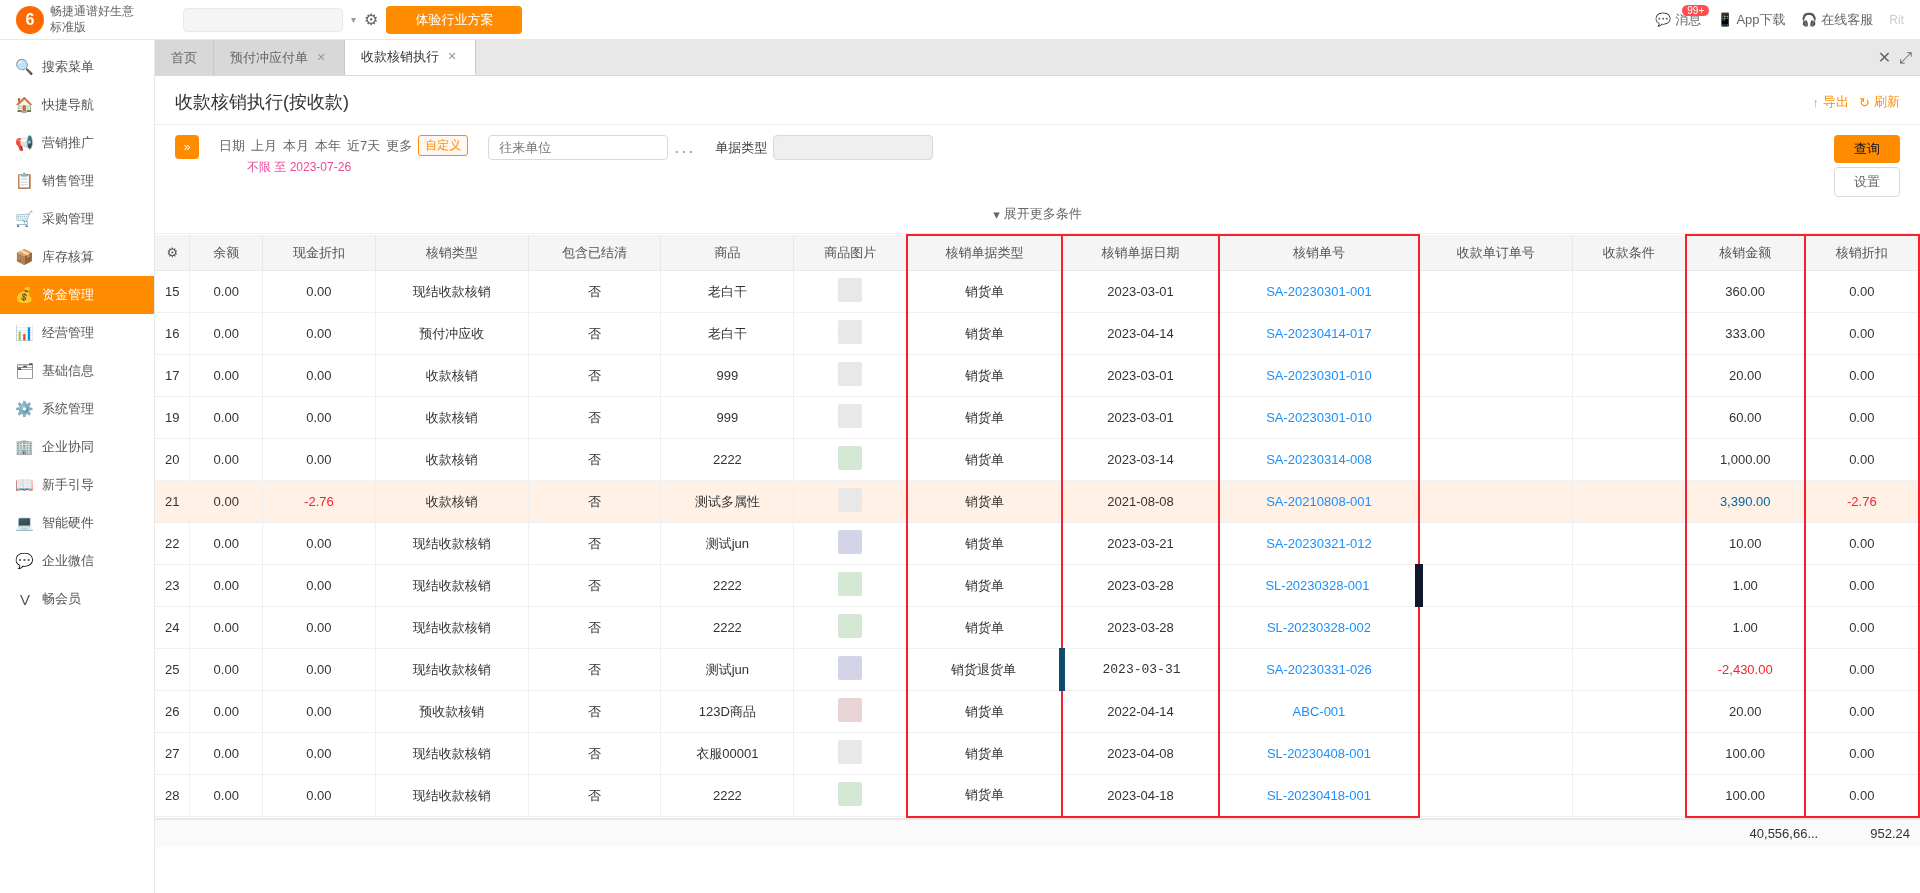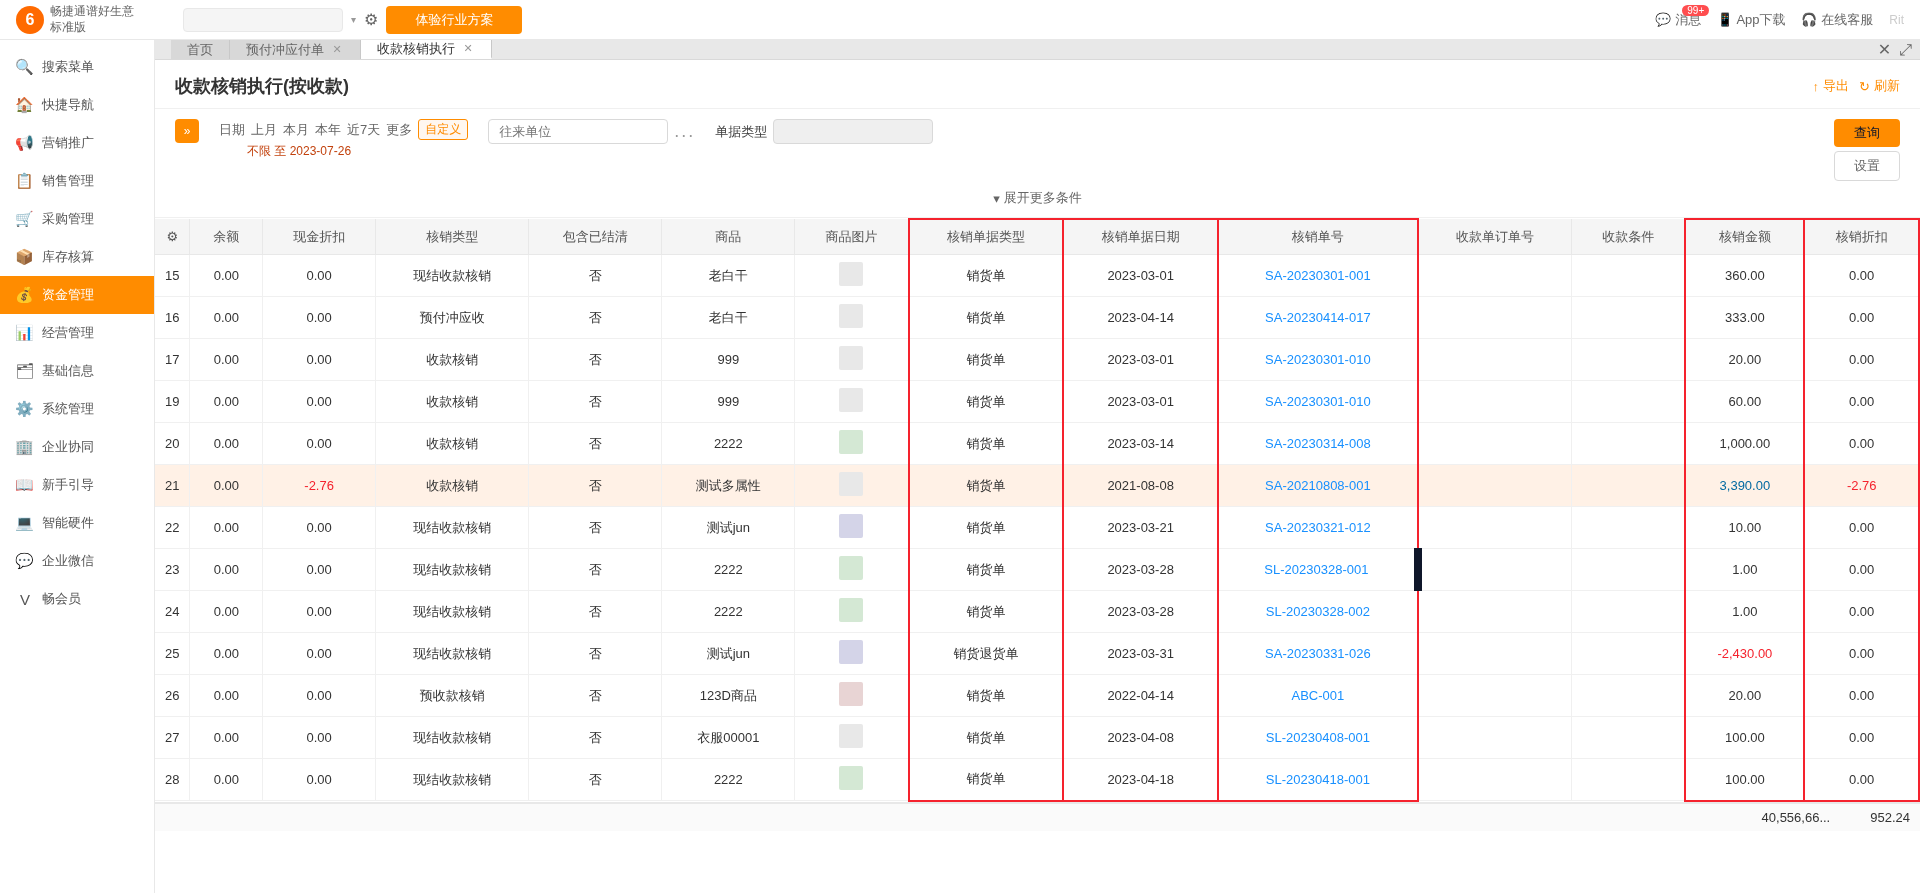--- a/index.html
+++ b/index.html
@@ -26,33 +26,33 @@
     
     .sidebar { width: 155px; background: #fff; border-right: 1px solid #e8e8e8; flex-shrink: 0; display: flex; flex-direction: column; padding-top: 8px; }
     .sidebar-item { display: flex; align-items: center; gap: 8px; padding: 10px 16px; cursor: pointer; color: #555; font-size: 13px; }
     .sidebar-item.active { background: #ff8c00; color: white; border-radius: 0; }
     .sidebar-item .s-icon { width: 18px; height: 18px; display: flex; align-items: center; justify-content: center; font-size: 15px; flex-shrink: 0; }
 
     
     .content-area { flex: 1; display: flex; flex-direction: column; overflow: hidden; background: #f0f0f0; }
 
     
-    .tab-bar { display: flex; align-items: center; background: #e8e8e8; border-bottom: 1px solid #d9d9d9; height: 20px; padding-left: 16px; }
+    .tab-bar { display: flex; align-items: center; background: #e8e8e8; border-bottom: 1px solid #d9d9d9; height: 36px; padding-left: 0; }
     .tab { display: flex; align-items: center; gap: 6px; padding: 0 16px; height: 100%; cursor: pointer; font-size: 13px; color: #666; background: #d8d8d8; border-right: 1px solid #c8c8c8; }
     .tab.active { background: #fff; color: #333; border-bottom: 2px solid #fff; }
     .tab-close { font-size: 11px; color: #999; cursor: pointer; width: 14px; height: 14px; display: flex; align-items: center; justify-content: center; border-radius: 50%; }
     .tab-bar-right { margin-left: auto; display: flex; align-items: center; padding-right: 8px; gap: 8px; }
     .tab-bar-icon { color: #666; font-size: 16px; cursor: pointer; }
 
     
     .page-content { flex: 1; background: #fff; margin: 0; overflow: hidden; display: flex; flex-direction: column; }
 
     
     .page-header { padding: 14px 20px 10px; display: flex; align-items: center; justify-content: space-between; border-bottom: 1px solid #f0f0f0; }
-    .page-title { font-size: 18px; font-weight: bold; color: #333; }
+    .page-title { font-size: 18px; font-weight: normal; color: #333; }
     .page-actions { display: flex; gap: 10px; }
     .action-btn { display: flex; align-items: center; gap: 4px; color: #ff8c00; font-size: 13px; cursor: pointer; }
     .filter-input { border: 1px solid #d9d9d9; border-radius: 4px; padding: 4px 10px; width: 180px; font-size: 13px; color: #999; }
     .filter-select { border: 1px solid #d9d9d9; border-radius: 4px; padding: 4px 10px; width: 160px; font-size: 13px; color: #999; appearance: none; }
     .query-btn { background: #ff8c00; color: #0f172a; border: none; border-radius: 4px; padding: 5px 20px; font-size: 13px; cursor: pointer; }
     .settings-btn { background: #fff; color: #666; border: 1px solid #d9d9d9; border-radius: 4px; padding: 5px 16px; font-size: 13px; cursor: pointer; }
     .expand-btn { color: #666; font-size: 13px; cursor: pointer; display: flex; align-items: center; gap: 4px; }
     .dots { color: #999; letter-spacing: 2px; font-size: 18px; }
 
     
@@ -223,21 +223,21 @@
           <div style="display:flex; flex-direction:column; gap:3px;">
             <div style="display:flex; align-items:center; gap:6px;">
               <span style="color:#666; font-size:13px;">日期</span>
               <span style="color:#666; cursor:pointer; font-size:13px;">上月</span>
               <span style="color:#666; cursor:pointer; font-size:13px;">本月</span>
               <span style="color:#666; cursor:pointer; font-size:13px;">本年</span>
               <span style="color:#666; cursor:pointer; font-size:13px;">近7天</span>
               <span style="color:#666; cursor:pointer; font-size:13px;">更多</span>
               <span style="background:#fff7f0; border:1px solid #ff8c00; color:#ff8c00; border-radius:3px; padding:1px 6px; font-size:12px; cursor:pointer;">自定义</span>
             </div>
-            <div style="color:#c2410c; font-size:12px; padding-left:28px;">不限 至 2023-07-26</div>
+            <div style="color:#ec4899; font-size:12px; padding-left:28px;">不限 至 2023-07-26</div>
           </div>
 
           <div style="display:flex; align-items:center; gap:6px;">
             <input class="filter-input" type="text" placeholder="往来单位" style="">
             <span class="dots">...</span>
           </div>
 
           <div style="display:flex; align-items:center; gap:6px;">
             <span style="color:#404040; font-size:13px;">单据类型</span>
             <select class="filter-select"><option></option></select>
@@ -424,21 +424,21 @@
     </tr>
               <tr>
       <td>25</td>
       <td>0.00</td>
       <td>0.00</td>
       <td>现结收款核销</td>
       <td>否</td>
       <td>测试jun</td>
       <td><div class="img-thumb color2"></div></td>
       <td style="border-left:2px solid #f5222d; border-right:2px solid #f5222d;">销货退货单</td>
-      <td style="border-left:2px solid #0c4a6e; border-right:2px solid #f5222d;">2023-03-31</td>
+      <td style="border-left:6px solid #0c4a6e; border-right:2px solid #f5222d;font-family:Liberation Mono, monospace;">2023-03-31</td>
       <td style="border-left:2px solid #f5222d; border-right:2px solid #f5222d;"><a class="link-text">SA-20230331-026</a></td>
       <td></td>
       <td></td>
       <td style="border-left:2px solid #f5222d; border-right:2px solid #f5222d; color:#f5222d;">-2,430.00</td>
       <td style="border-left:2px solid #f5222d; border-right:2px solid #f5222d; ">0.00</td>
     </tr>
               <tr>
       <td>26</td>
       <td>0.00</td>
       <td>0.00</td>
@@ -482,21 +482,21 @@
       <td style="border-left: 2px solid rgb(245, 34, 45); border-right: 2px solid rgb(245, 34, 45); border-bottom: 2px solid rgb(245, 34, 45);">2023-04-18</td>
       <td style="border-left: 2px solid rgb(245, 34, 45); border-right: 2px solid rgb(245, 34, 45); border-bottom: 2px solid rgb(245, 34, 45);"><a class="link-text">SL-20230418-001</a></td>
       <td></td>
       <td></td>
       <td style="border-left: 2px solid rgb(245, 34, 45); border-right: 2px solid rgb(245, 34, 45); border-bottom: 2px solid rgb(245, 34, 45);">100.00</td>
       <td style="border-left: 2px solid rgb(245, 34, 45); border-right: 2px solid rgb(245, 34, 45); border-bottom: 2px solid rgb(245, 34, 45);">0.00</td>
     </tr>
             </tbody>
         </table>
 
-        <div style="background:#fafafa; border-top:2px solid #e8e8e8; padding:6px 10px; display:flex; justify-content:flex-end; gap:40px; font-size:13px; position:sticky; bottom:12px;">
+        <div style="background:#fafafa; border-top:2px solid #e8e8e8; padding:6px 10px; display:flex; justify-content:flex-end; gap:52px; font-size:13px; position:sticky; bottom:12px;">
           <span>40,556,66...</span>
           <span>952.24</span>
         </div>
       </div>
 
     </div>
   </div>
 </div>
 
 </body></html>

